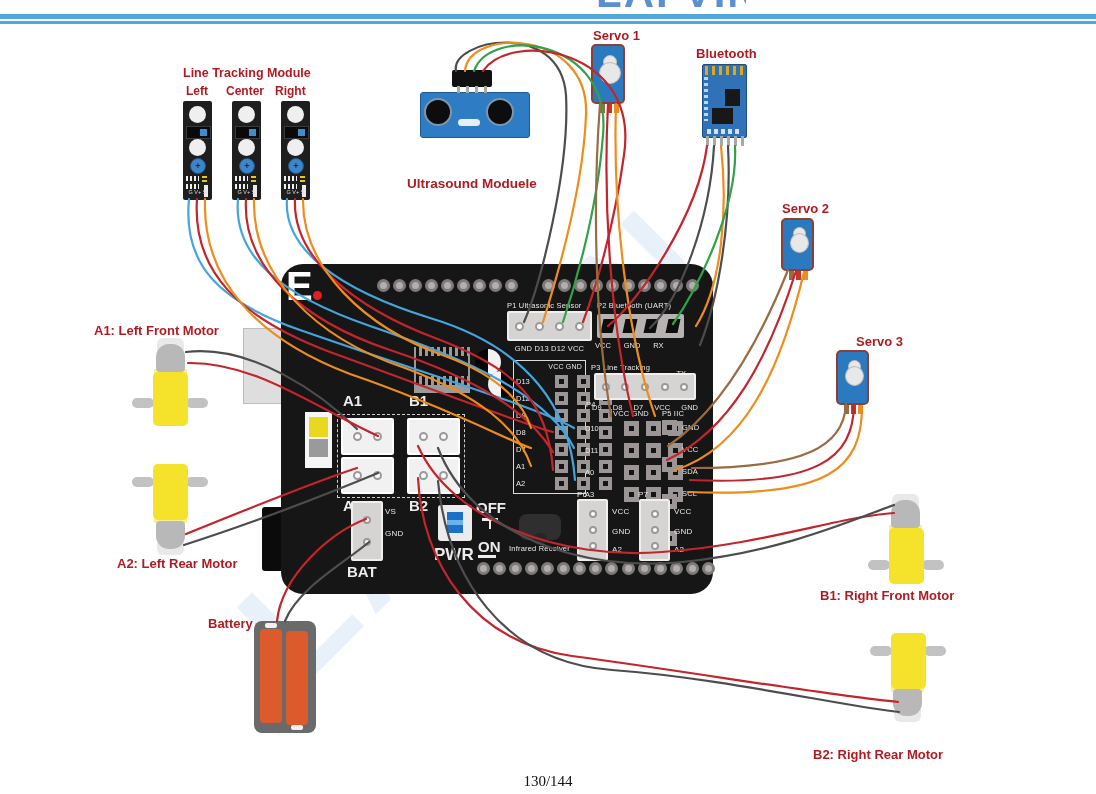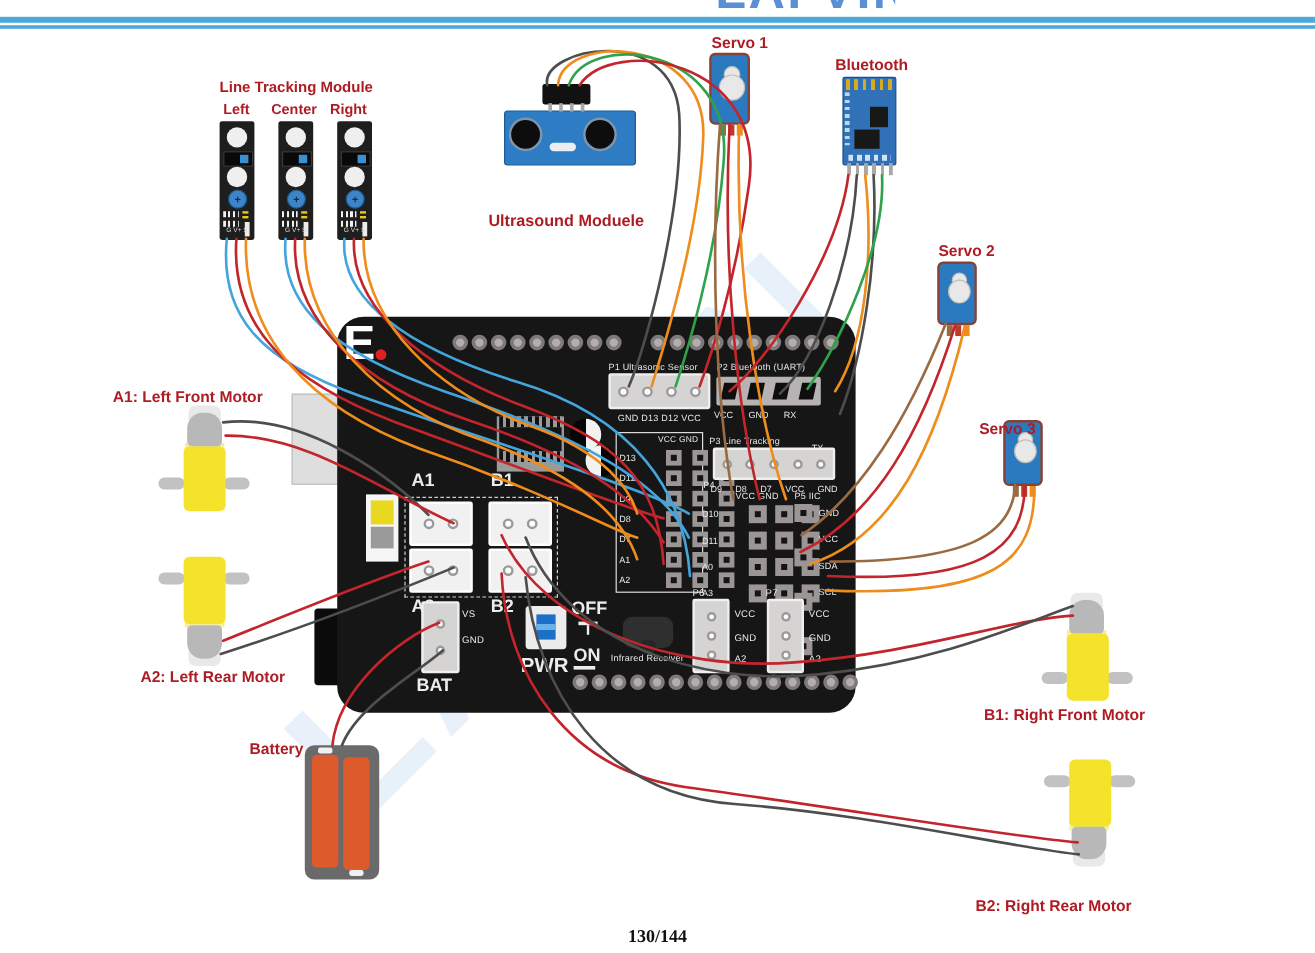--- a/index.html
+++ b/index.html
@@ -126,21 +126,21 @@
 
   <div class="rlbl" style="left:782px;top:201px;">Servo 2</div>
   <div class="servo" style="left:781px;top:218px;width:33px;height:53px;">
     <div class="horn1" style="left:10px;top:7px;width:11px;height:11px;"></div>
     <div class="horn1" style="left:7px;top:13px;width:17px;height:18px;"></div>
     <div class="stub" style="left:6px;top:51px;background:#9a6b42;"></div>
     <div class="stub" style="left:13px;top:51px;background:#c0392b;"></div>
     <div class="stub" style="left:20px;top:51px;background:#ee8c1c;"></div>
   </div>
 
-  <div class="rlbl" style="left:816px;top:334px;margin-top:16px;">Servo 3</div>
+  <div class="rlbl" style="left:856px;top:334px;">Servo 3</div>
   <div class="servo" style="left:836px;top:350px;width:33px;height:55px;">
     <div class="horn1" style="left:10px;top:8px;width:11px;height:11px;"></div>
     <div class="horn1" style="left:7px;top:14px;width:17px;height:18px;"></div>
     <div class="stub" style="left:6px;top:53px;background:#9a6b42;"></div>
     <div class="stub" style="left:13px;top:53px;background:#c0392b;"></div>
     <div class="stub" style="left:20px;top:53px;background:#ee8c1c;"></div>
   </div>
 
   <div class="rlbl" style="left:696px;top:46px;">Bluetooth</div>
   <div class="abs" style="left:702px;top:64px;width:43px;height:72px;background:#3071b8;border:1px solid #1d4f86;border-radius:2px;z-index:3;">
@@ -518,14 +518,14 @@
     <path d="M418,446 C452,522 562,560 662,552 C762,545 842,516 894,513" stroke="#c2252b"></path>
     <path d="M438,448 C472,536 582,572 682,562 C782,552 852,520 894,505" stroke="#4d4d4d"></path>
 
     <path d="M418,478 C422,562 472,642 572,656 C692,672 832,696 898,702" stroke="#c2252b"></path>
     <path d="M438,481 C447,576 502,662 612,670 C722,678 842,706 899,712" stroke="#4d4d4d"></path>
 
     <path d="M277,621 C282,574 332,532 366,519" stroke="#c2252b"></path>
     <path d="M285,621 C298,588 346,562 369,542" stroke="#4d4d4d"></path>
   </svg>
 
-  <div class="abs" style="left:0;top:773px;width:1096px;text-align:center;font-family:'Liberation Serif',serif;font-size:15px;color:#111;z-index:4;font-weight:bold;">130/144</div>
+  <div class="abs" style="left:0;top:773px;width:1096px;text-align:center;font-family:'Liberation Serif',serif;font-size:15px;color:#111;z-index:4;">130/144</div>
 </div>
 
 </body></html>

